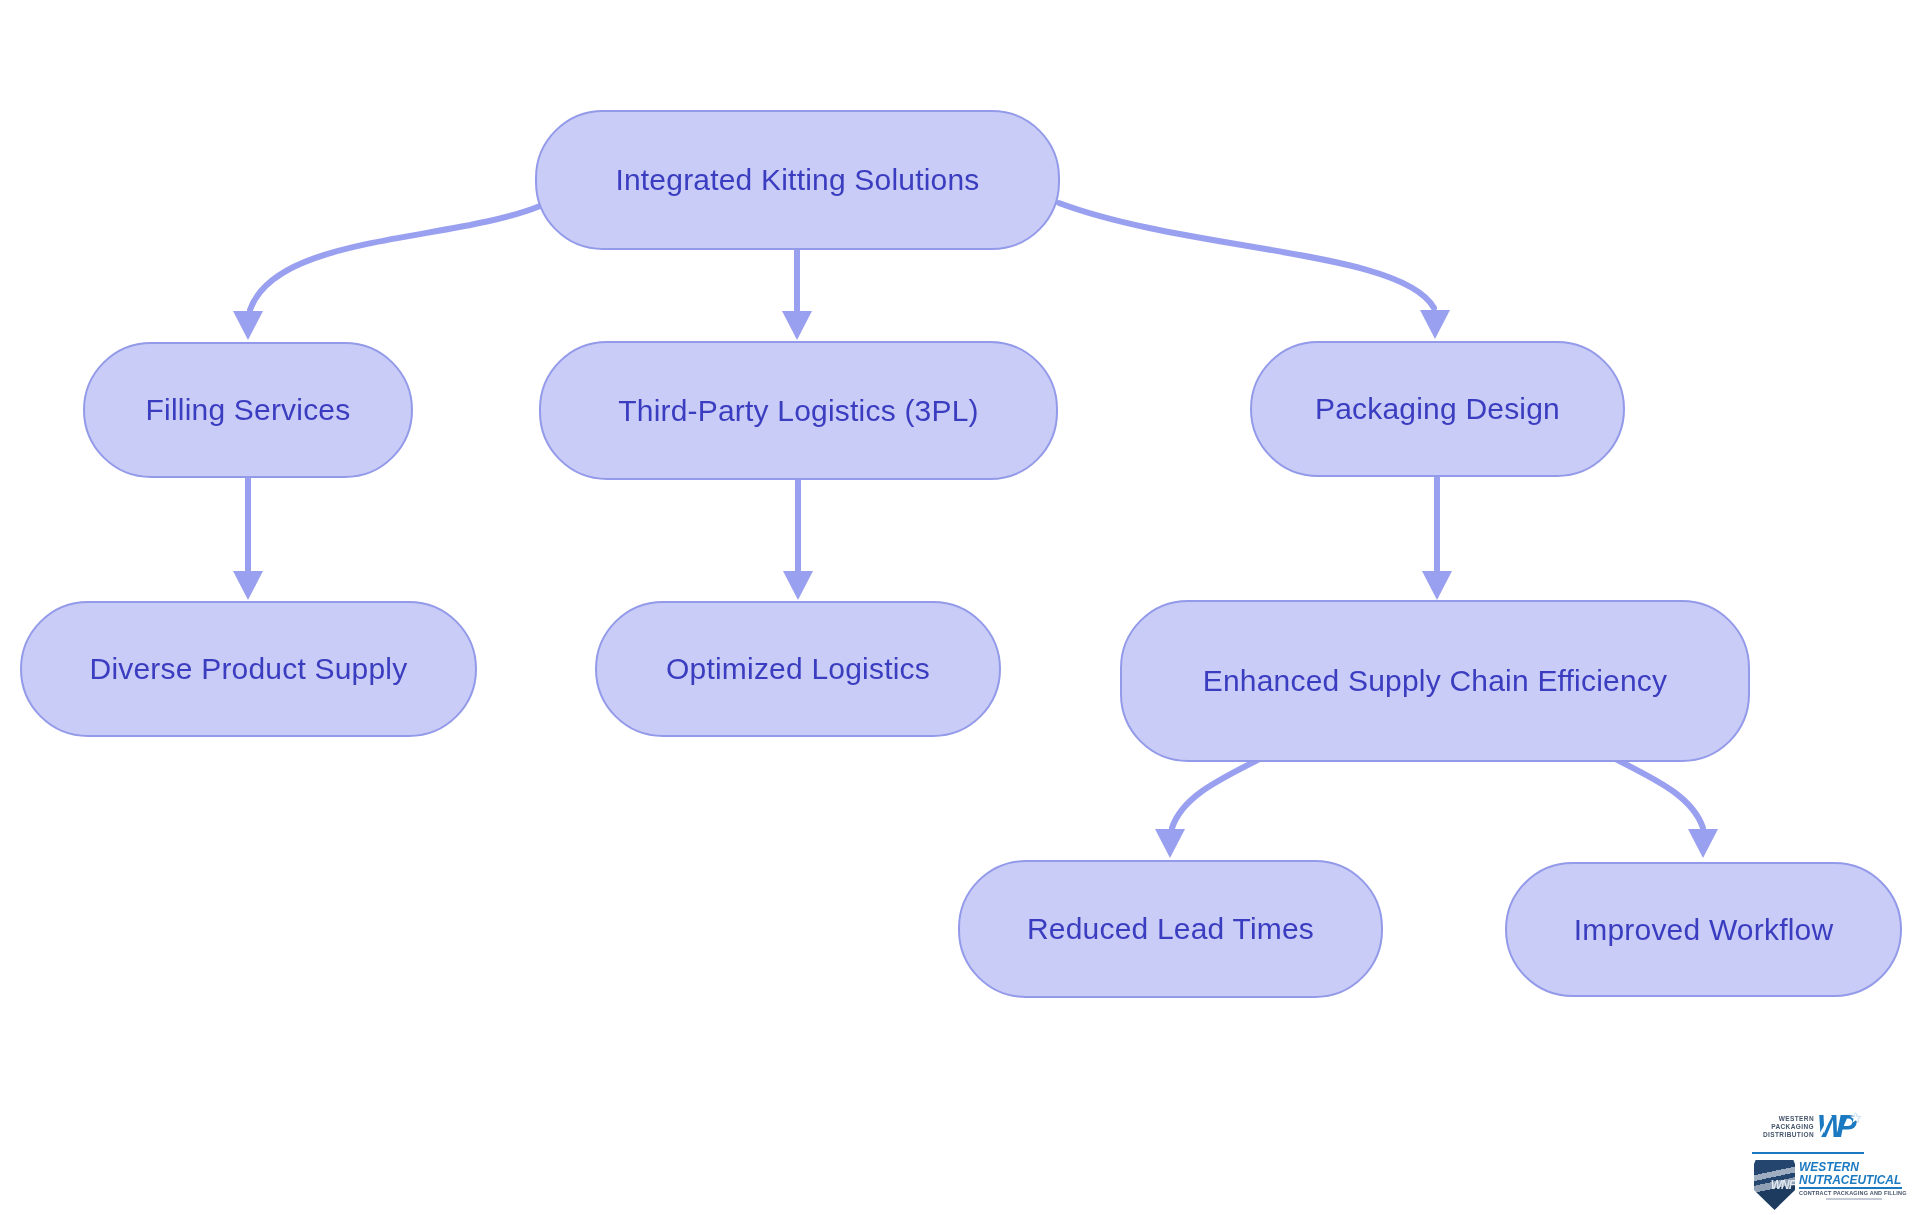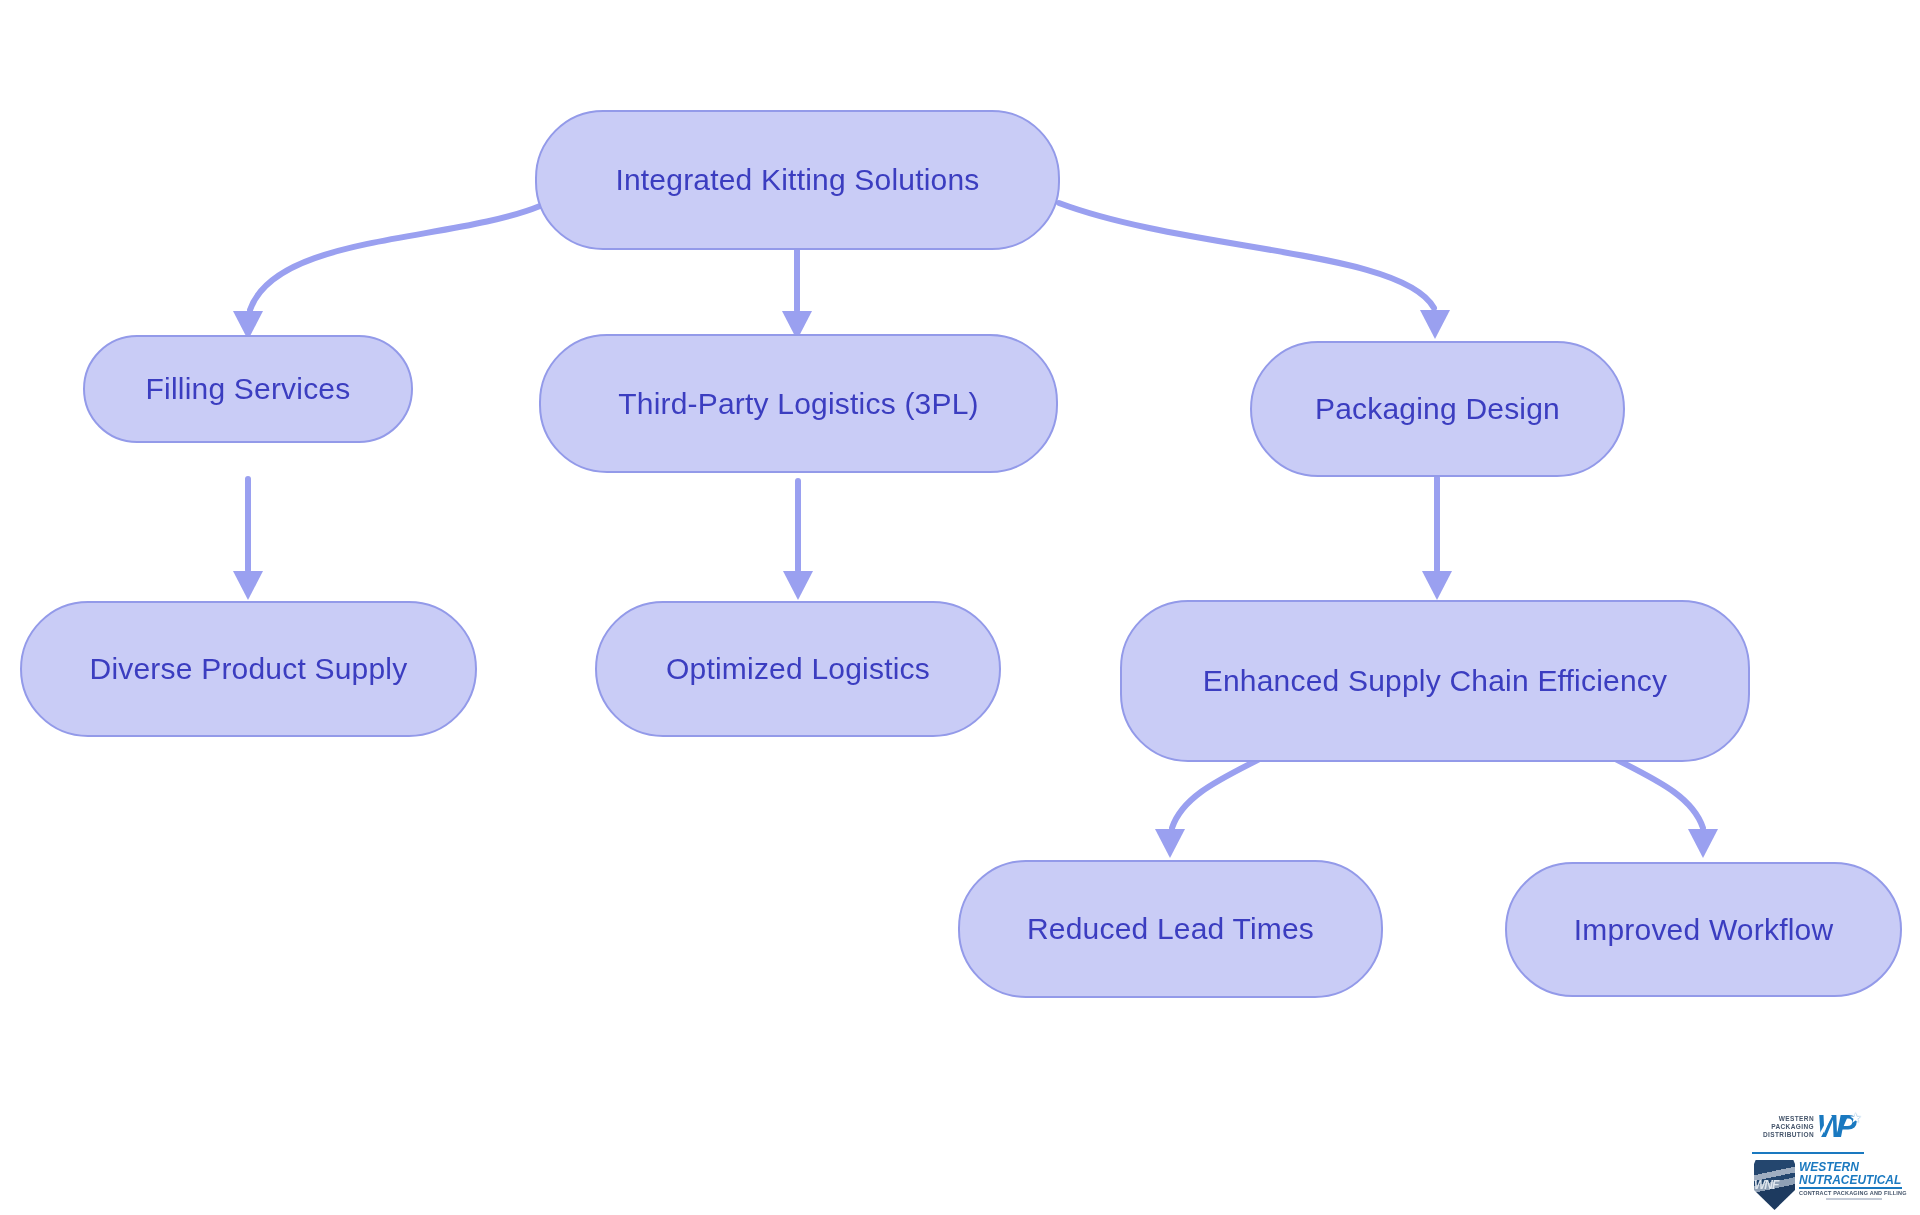--- a/index.html
+++ b/index.html
@@ -32,21 +32,21 @@
   .wnf{position:absolute;left:2px;top:50px;display:flex;}
   .wnf-shield{
     position:relative;width:41px;height:50px;
     clip-path:polygon(4% 0%,96% 0%,100% 8%,100% 60%,50% 100%,0% 60%,0% 8%);
     background:linear-gradient(168deg,
       #24466e 0%, #24466e 26%,
       #9fadc0 26%, #9fadc0 36%,
       #24466e 36%, #24466e 44%,
       #8fa0b5 44%, #8fa0b5 56%,
       #1d3a5f 56%, #1d3a5f 100%);
-    display:flex;align-items:center;justify-content:flex-start;
+    display:flex;align-items:center;justify-content:flex-end;
   }
   .wnf-shield span{font-style:italic;font-weight:bold;font-size:12px;color:#dfe6ee;letter-spacing:-1px;}
   .wn-text{margin-left:4px;width:110px;}
   .wn-name{font-style:italic;font-weight:bold;color:#1a79c0;font-size:13px;line-height:13px;transform:scaleX(.92);transform-origin:left;}
   .wn-rule{width:103px;height:1.5px;background:#1a79c0;margin-top:1px;}
   .wn-tagline{font-size:5.5px;font-weight:bold;color:#44546a;letter-spacing:.2px;margin-top:1.5px;white-space:nowrap;}
   .wn-microline{width:56px;height:2px;background:#c3cad6;margin:2px auto 0 auto;}
 </style>
 </head>
 <body>
@@ -74,22 +74,22 @@
     <polygon points="1422,571 1452,571 1437,600"></polygon>
 
     <path d="M 1295 739 C 1247 770, 1186 786, 1172 828"></path>
     <polygon points="1155,829 1185,829 1170,858"></polygon>
 
     <path d="M 1580 739 C 1628 770, 1689 786, 1703 828"></path>
     <polygon points="1688,829 1718,829 1703,858"></polygon>
   </svg>
 
   <div class="node" style="left:535px;top:78px;width:525px;height:140px;margin-top:32px;">Integrated Kitting Solutions</div>
-  <div class="node" style="left:83px;top:335px;width:330px;height:108px;">Filling Services</div>
-  <div class="node" style="left:539px;top:334px;width:519px;height:139px;">Third-Party Logistics (3PL)</div>
+  <div class="node" style="left:83px;top:342px;width:330px;height:136px;">Filling Services</div>
+  <div class="node" style="left:539px;top:341px;width:519px;height:139px;">Third-Party Logistics (3PL)</div>
   <div class="node" style="left:1250px;top:341px;width:375px;height:136px;">Packaging Design</div>
   <div class="node" style="left:20px;top:601px;width:457px;height:136px;">Diverse Product Supply</div>
   <div class="node" style="left:595px;top:601px;width:406px;height:136px;text-align:right;">Optimized Logistics</div>
   <div class="node" style="left:1120px;top:600px;width:630px;height:162px;text-align:right;">Enhanced Supply Chain Efficiency</div>
   <div class="node" style="left:1505px;top:862px;width:397px;height:135px;">Improved Workflow</div>
   <div class="node" style="left:958px;top:860px;width:425px;height:138px;">Reduced Lead Times</div>
 
   <div class="logo">
     <div class="wpd">
       <div class="wpd-text">

